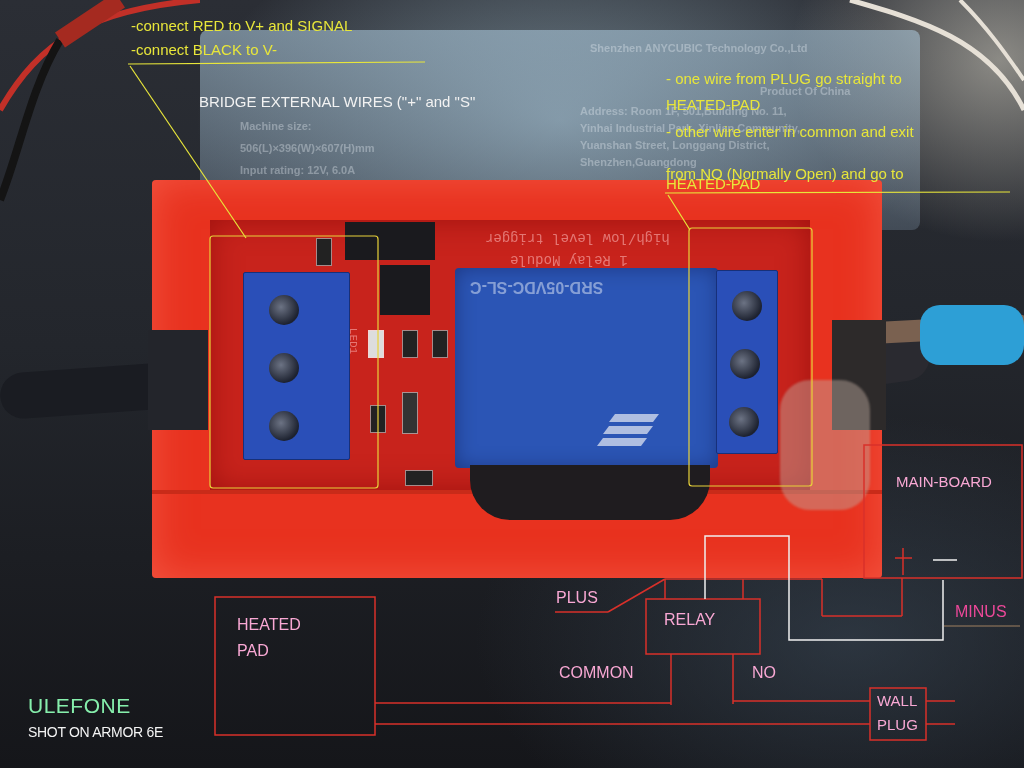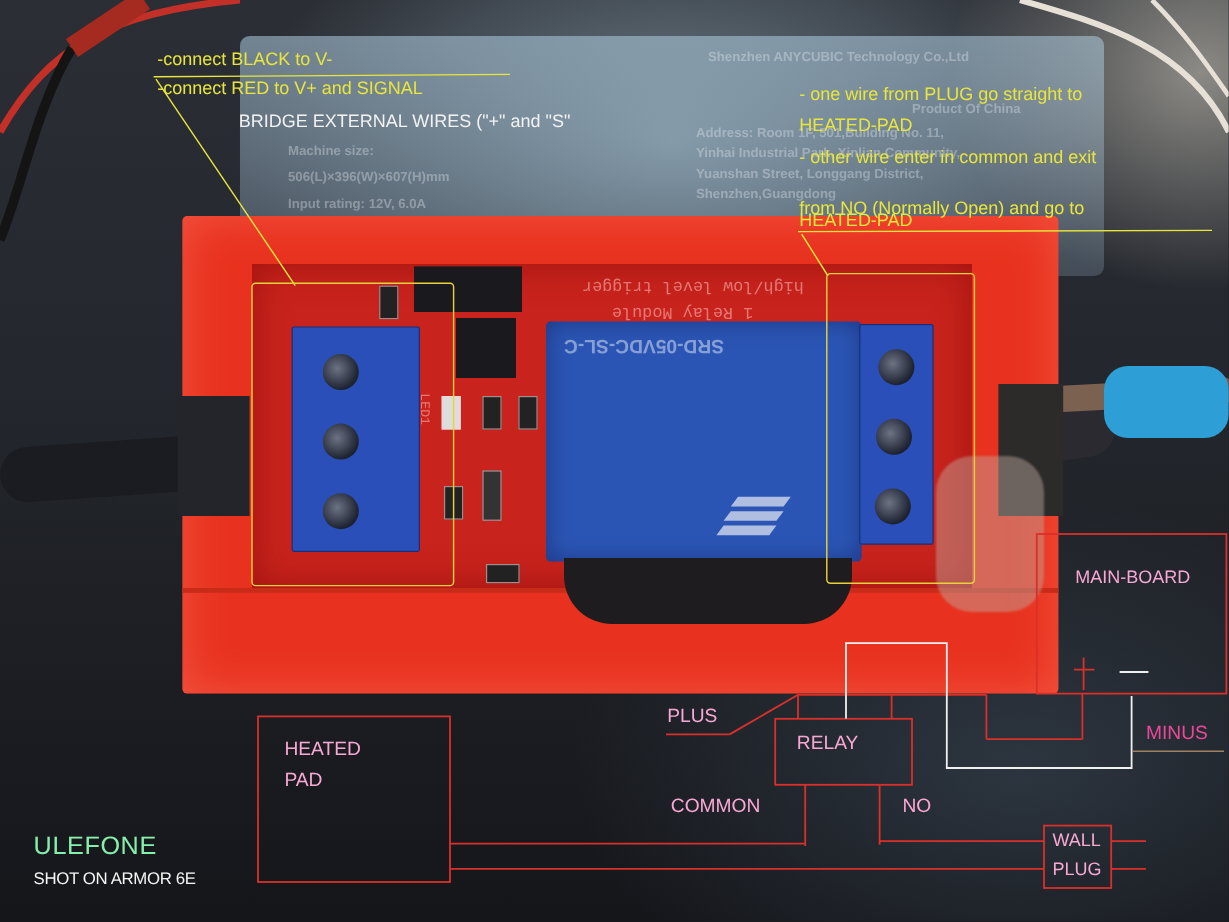--- a/index.html
+++ b/index.html
@@ -158,21 +158,21 @@
     <line x1="926" y1="724" x2="955" y2="724"></line>
   </g>
 
   <g stroke="#f0f0f0" stroke-width="1.5" fill="none">
     <polyline points="705,599 705,536 789,536 789,640 943,640 943,580"></polyline>
     <line x1="933" y1="560" x2="957" y2="560"></line>
   </g>
   <line x1="944" y1="626" x2="1020" y2="626" stroke="#a08060" stroke-width="1.2"></line>
 </svg>
 
-<div class="note-yellow" style="left:131px;top:12px;margin-top:48px;">-connect RED to V+ and SIGNAL</div>
+<div class="note-yellow" style="left:131px;top:12px;">-connect RED to V+ and SIGNAL</div>
 <div class="note-yellow" style="left:131px;top:36px;">-connect BLACK to V-</div>
 
 <div class="note-white" style="left:199px;top:93px;">BRIDGE EXTERNAL WIRES ("+" and "S"</div>
 
 <div class="note-yellow" style="left:666px;top:65px;">- one wire from PLUG go straight to</div>
 <div class="note-yellow" style="left:666px;top:91px;">HEATED-PAD</div>
 <div class="note-yellow" style="left:666px;top:118px;">- other wire enter in common and exit</div>
 <div class="note-yellow" style="left:666px;top:160px;">from NO (Normally Open) and go to</div>
 <div class="note-yellow" style="left:666px;top:170px;">HEATED-PAD</div>
 

